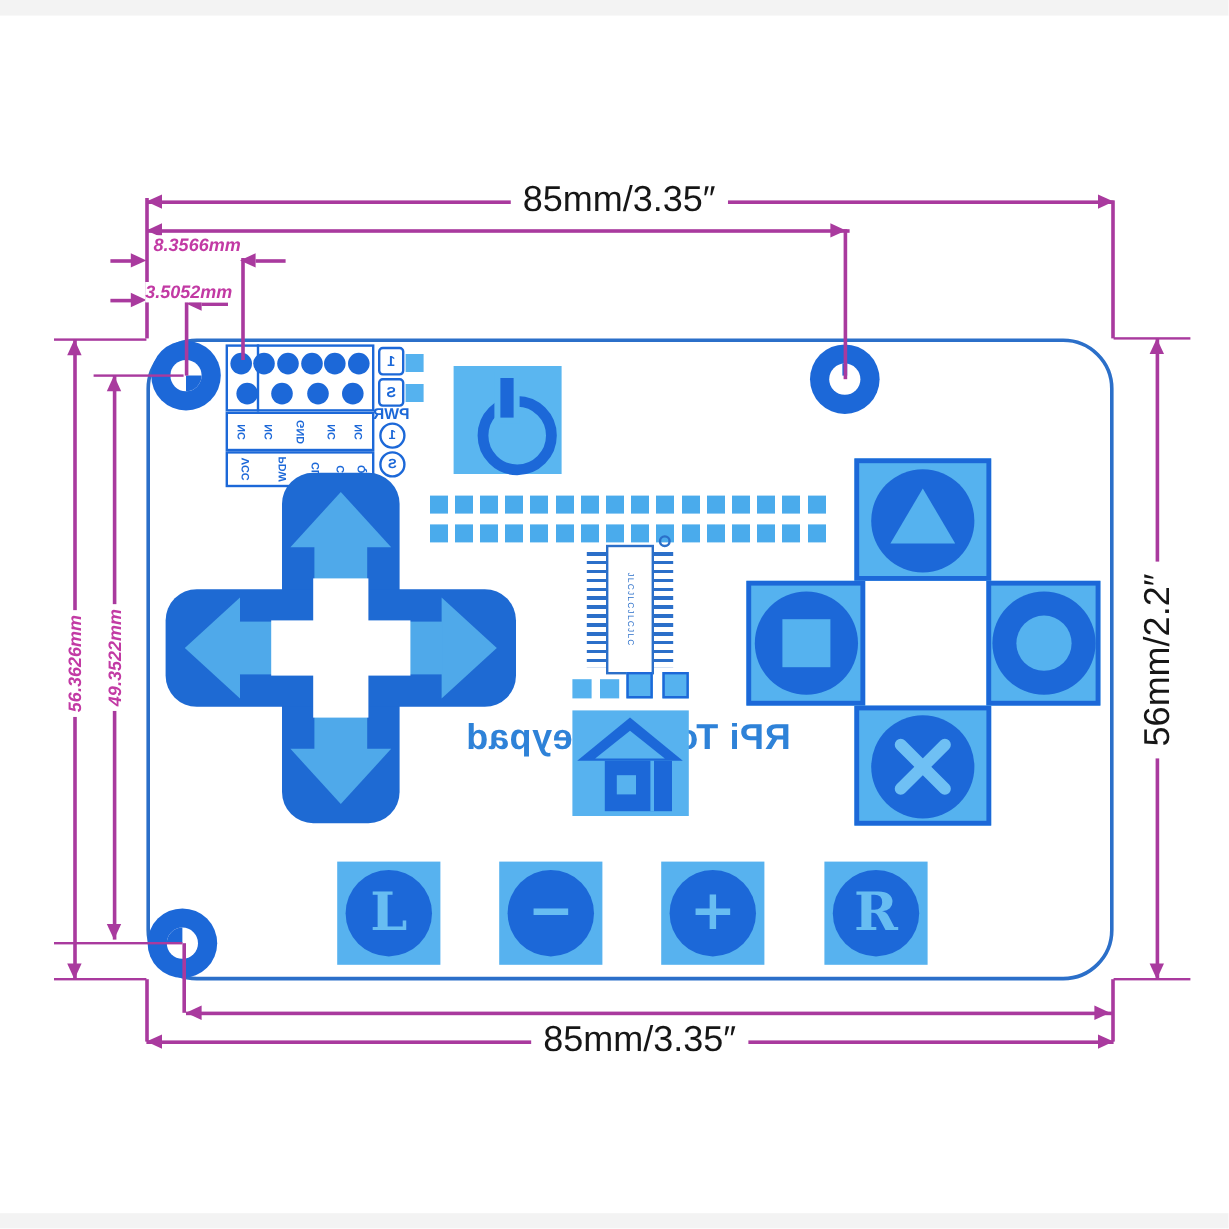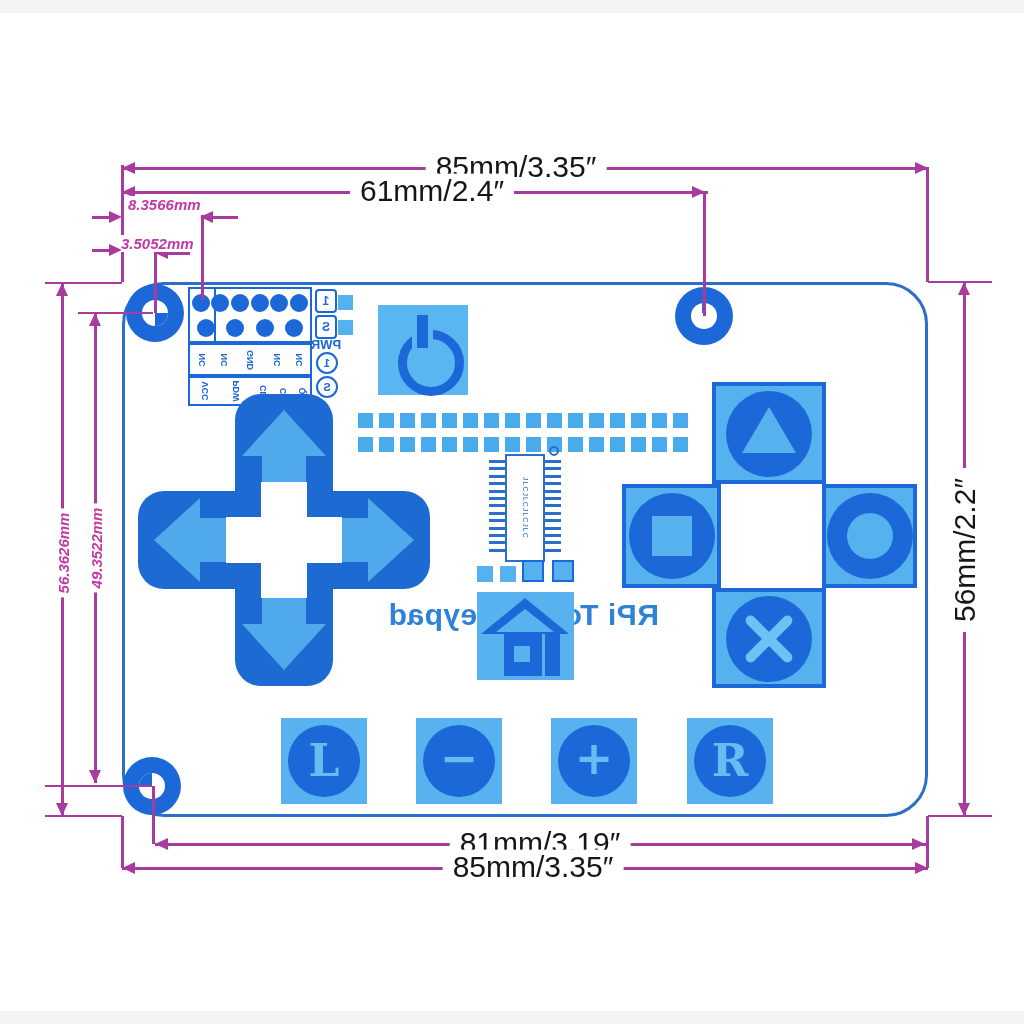--- a/index.html
+++ b/index.html
@@ -238,21 +238,20 @@
   </div>
 
   <div class="abs dl" style="left:122px;top:167px;width:806px;height:3px;"></div>
   <div class="abs ah ah-l" style="left:122px;top:162px;"></div>
   <div class="abs ah ah-r" style="left:915px;top:162px;"></div>
   <div class="abs dlab" style="left:516px;top:168px;">85mm/3.35″</div>
 
   <div class="abs dl" style="left:122px;top:191px;width:586px;height:3px;"></div>
   <div class="abs ah ah-l" style="left:122px;top:186px;"></div>
   <div class="abs ah ah-r" style="left:692px;top:186px;"></div>
-  <div class="abs dlab" style="left:432px;top:192px;">61mm/2.4″</div>
 
   <div class="abs ext" style="left:92px;top:216px;width:18px;height:3px;"></div>
   <div class="abs ah ah-r" style="left:109px;top:211px;"></div>
   <div class="abs plab" style="left:128px;top:196px;">8.3566mm</div>
   <div class="abs ah ah-l" style="left:200px;top:211px;"></div>
   <div class="abs ext" style="left:213px;top:216px;width:25px;height:3px;"></div>
 
   <div class="abs ext" style="left:92px;top:249px;width:18px;height:3px;"></div>
   <div class="abs ah ah-r" style="left:109px;top:244px;"></div>
   <div class="abs plab" style="left:121px;top:235px;">3.5052mm</div>
@@ -285,19 +284,18 @@
   <div class="abs ah ah-u" style="left:958px;top:282px;"></div>
   <div class="abs ah ah-d" style="left:958px;top:803px;"></div>
   <div class="abs dlab dlab-rot" style="left:965px;top:550px;">56mm/2.2″</div>
 
   <div class="abs dl" style="left:152px;top:786px;width:3px;height:58px;"></div>
   <div class="abs dl" style="left:121px;top:816px;width:3px;height:52px;"></div>
   <div class="abs dl" style="left:926px;top:816px;width:3px;height:52px;"></div>
   <div class="abs dl" style="left:155px;top:843px;width:772px;height:3px;"></div>
   <div class="abs ah ah-l" style="left:155px;top:838px;"></div>
   <div class="abs ah ah-r" style="left:912px;top:838px;"></div>
-  <div class="abs dlab" style="left:540px;top:844px;">81mm/3.19″</div>
 
   <div class="abs dl" style="left:122px;top:867px;width:806px;height:3px;"></div>
   <div class="abs ah ah-l" style="left:122px;top:862px;"></div>
   <div class="abs ah ah-r" style="left:915px;top:862px;"></div>
   <div class="abs dlab" style="left:533px;top:868px;">85mm/3.35″</div>
 </div>
 
 </body></html>

